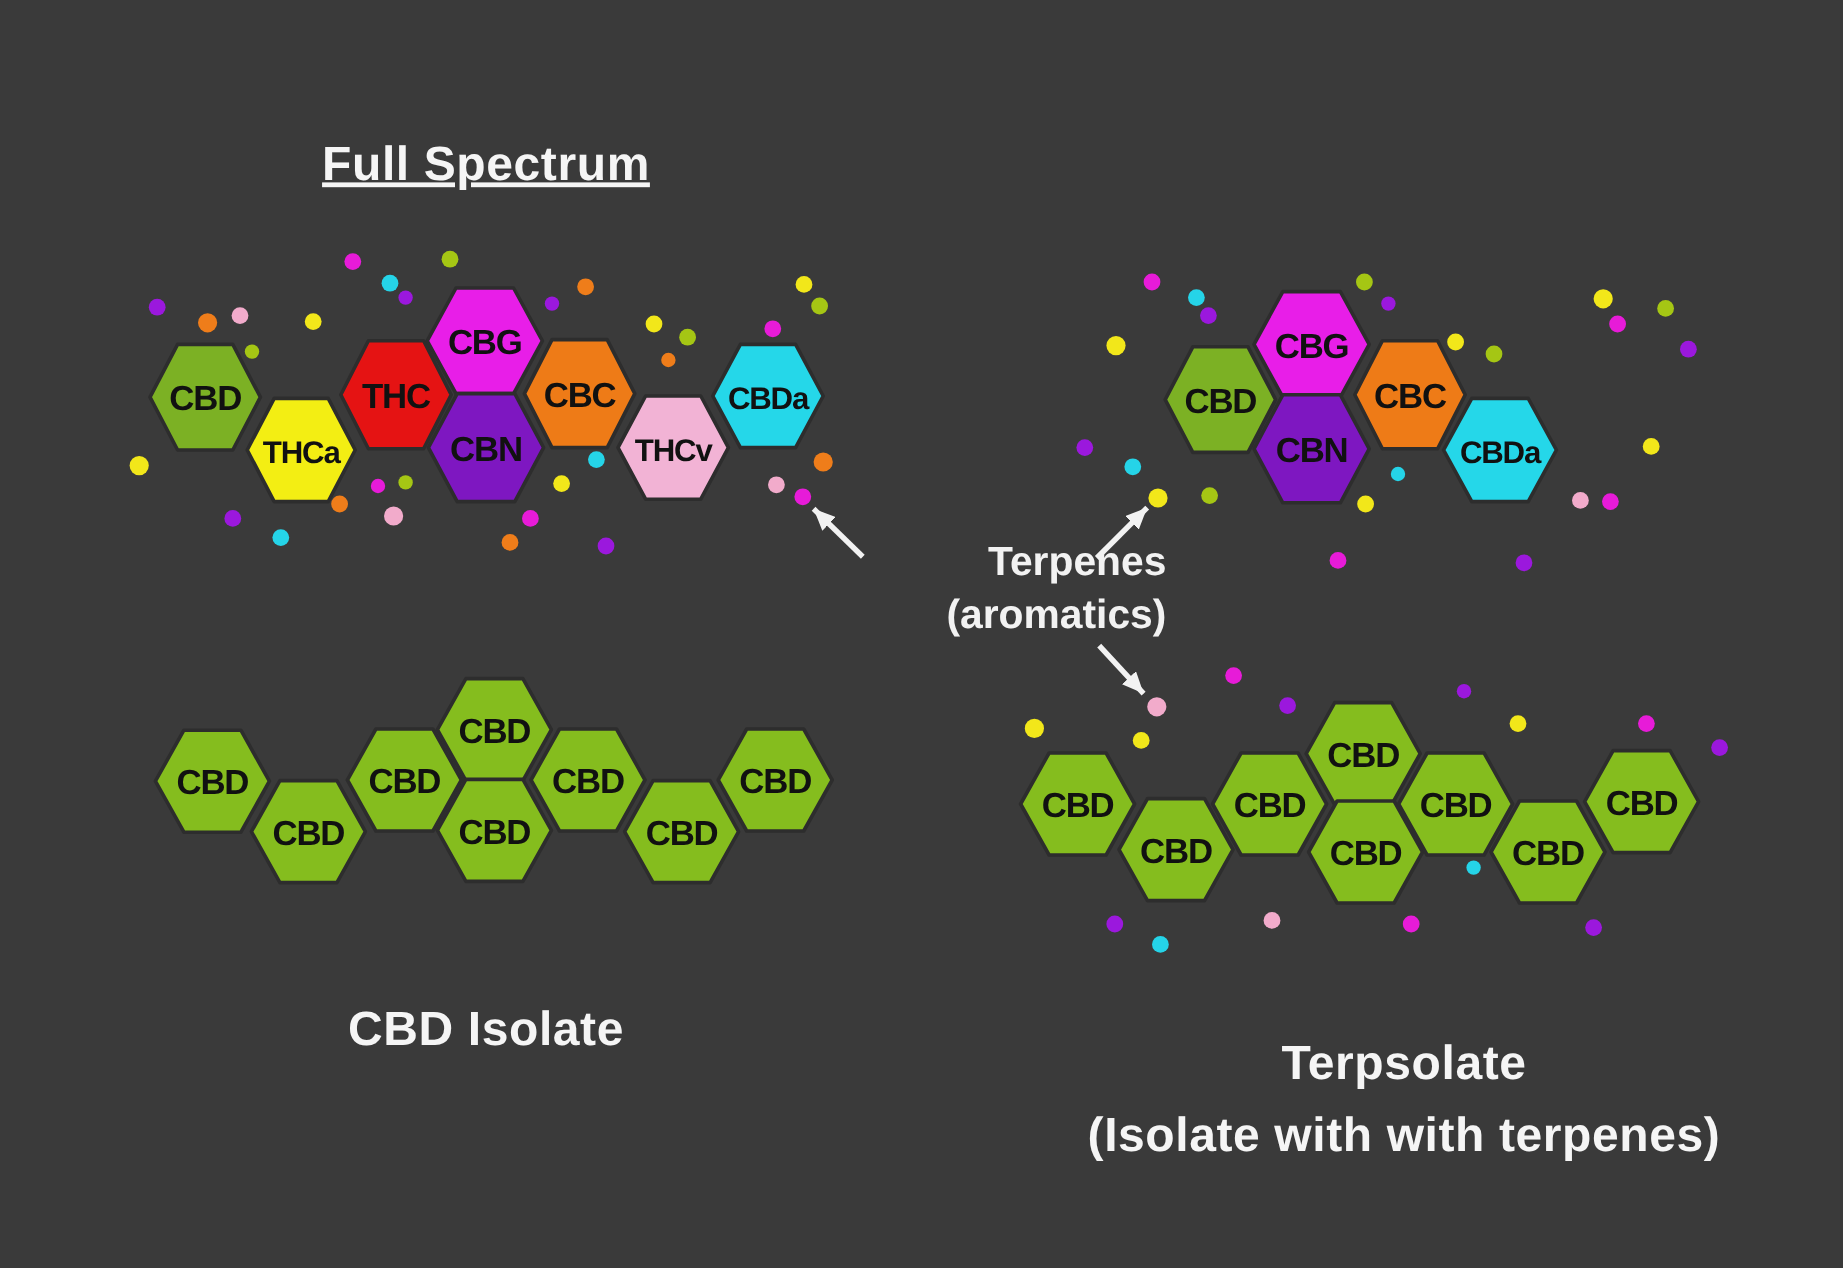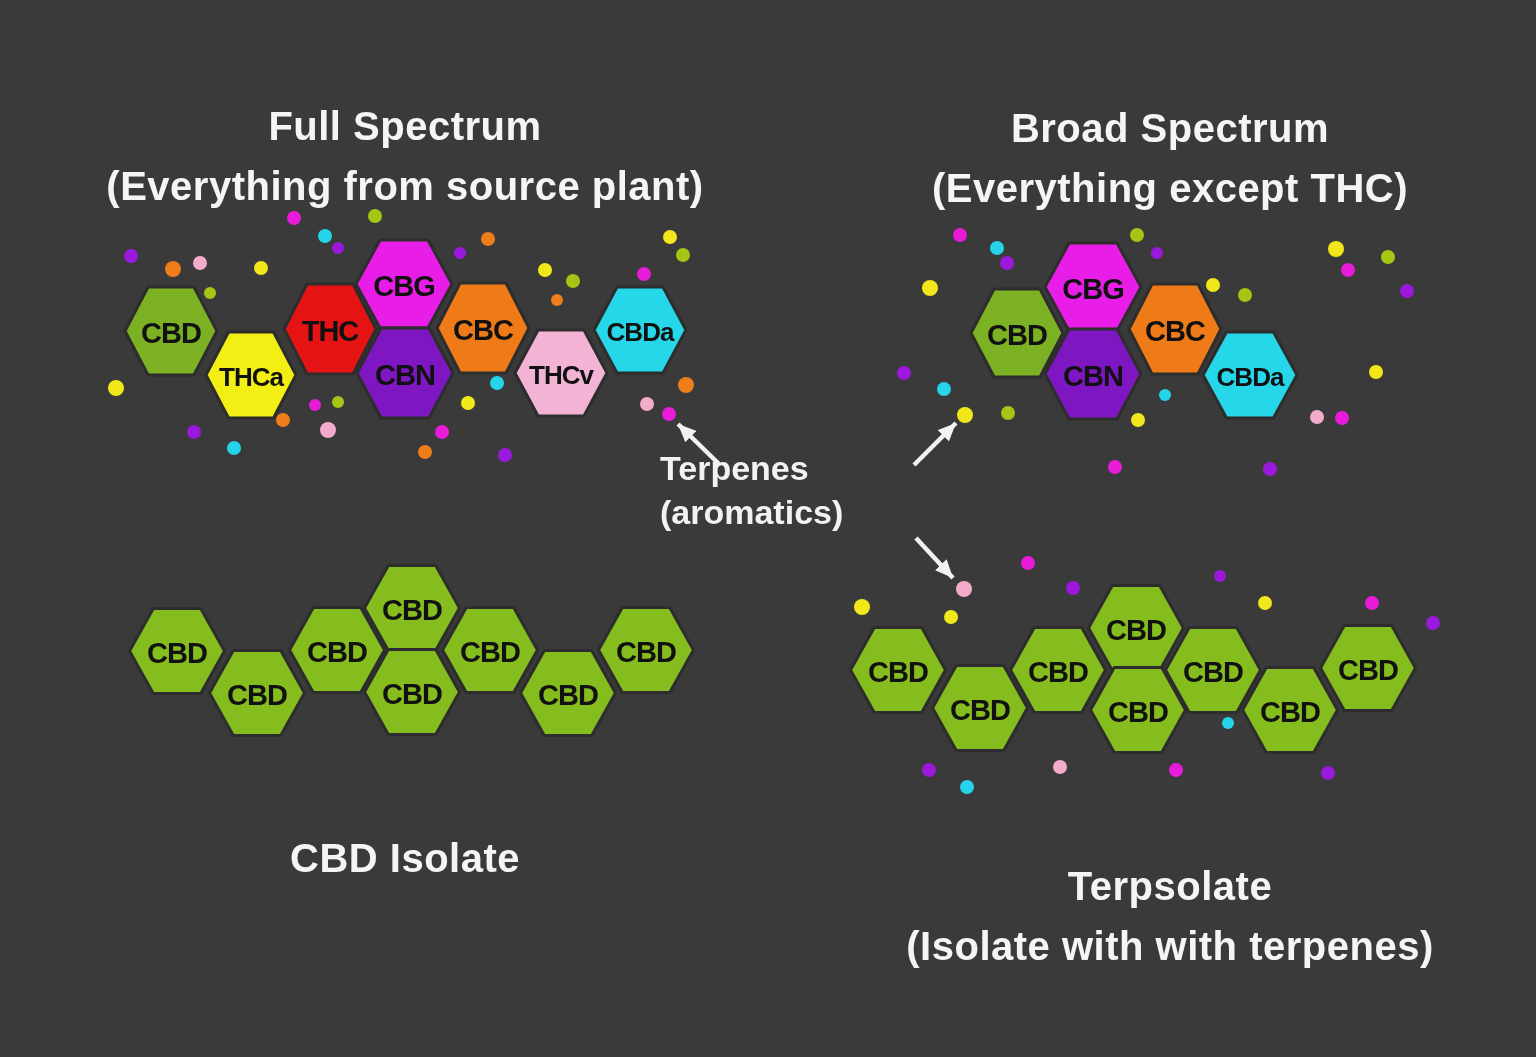--- a/index.html
+++ b/index.html
@@ -13,28 +13,28 @@
   .title{
     position:absolute;
     text-align:center;
     color:#f5f5f5;
     font-size:40px;
     line-height:60px;
     font-weight:600;
     letter-spacing:.5px;
     white-space:nowrap;
   }
-  .title-full{left:60px;top:96px;width:690px;}
+  .title-full{left:60px;top:107px;width:690px;text-decoration:underline;}
   .title-broad{left:880px;top:98px;width:580px;}
   .cap-isolate{left:60px;top:828px;width:690px;}
   .cap-terpsolate{left:860px;top:828px;width:620px;margin-top:28px;}
   .center-label{
     position:absolute;
     left:660px;top:446px;width:312px;
-    text-align:left;
+    text-align:right;
     color:#f2f2f2;
     font-size:34px;
     line-height:44px;
     font-weight:600;
     white-space:nowrap;
   }
   #diagram{position:absolute;left:0;top:0;}
   #diagram text{
     font-family:"Liberation Sans","DejaVu Sans",sans-serif;
     font-weight:bold;
@@ -42,27 +42,22 @@
     letter-spacing:-1px;
   }
 </style>
 </head>
 <body>
 
 <div id="stage">
 
   <div class="title title-full">
     <div>Full Spectrum</div>
-    <div>(Everything from source plant)</div>
-  </div>
-
-  <div class="title title-broad">
-    <div>Broad Spectrum</div>
-    <div>(Everything except THC)</div>
-  </div>
+  </div>
+
 
   <div class="title cap-isolate">
     <div>CBD Isolate</div>
   </div>
 
   <div class="title cap-terpsolate">
     <div>Terpsolate</div>
     <div>(Isolate with with terpenes)</div>
   </div>
 

